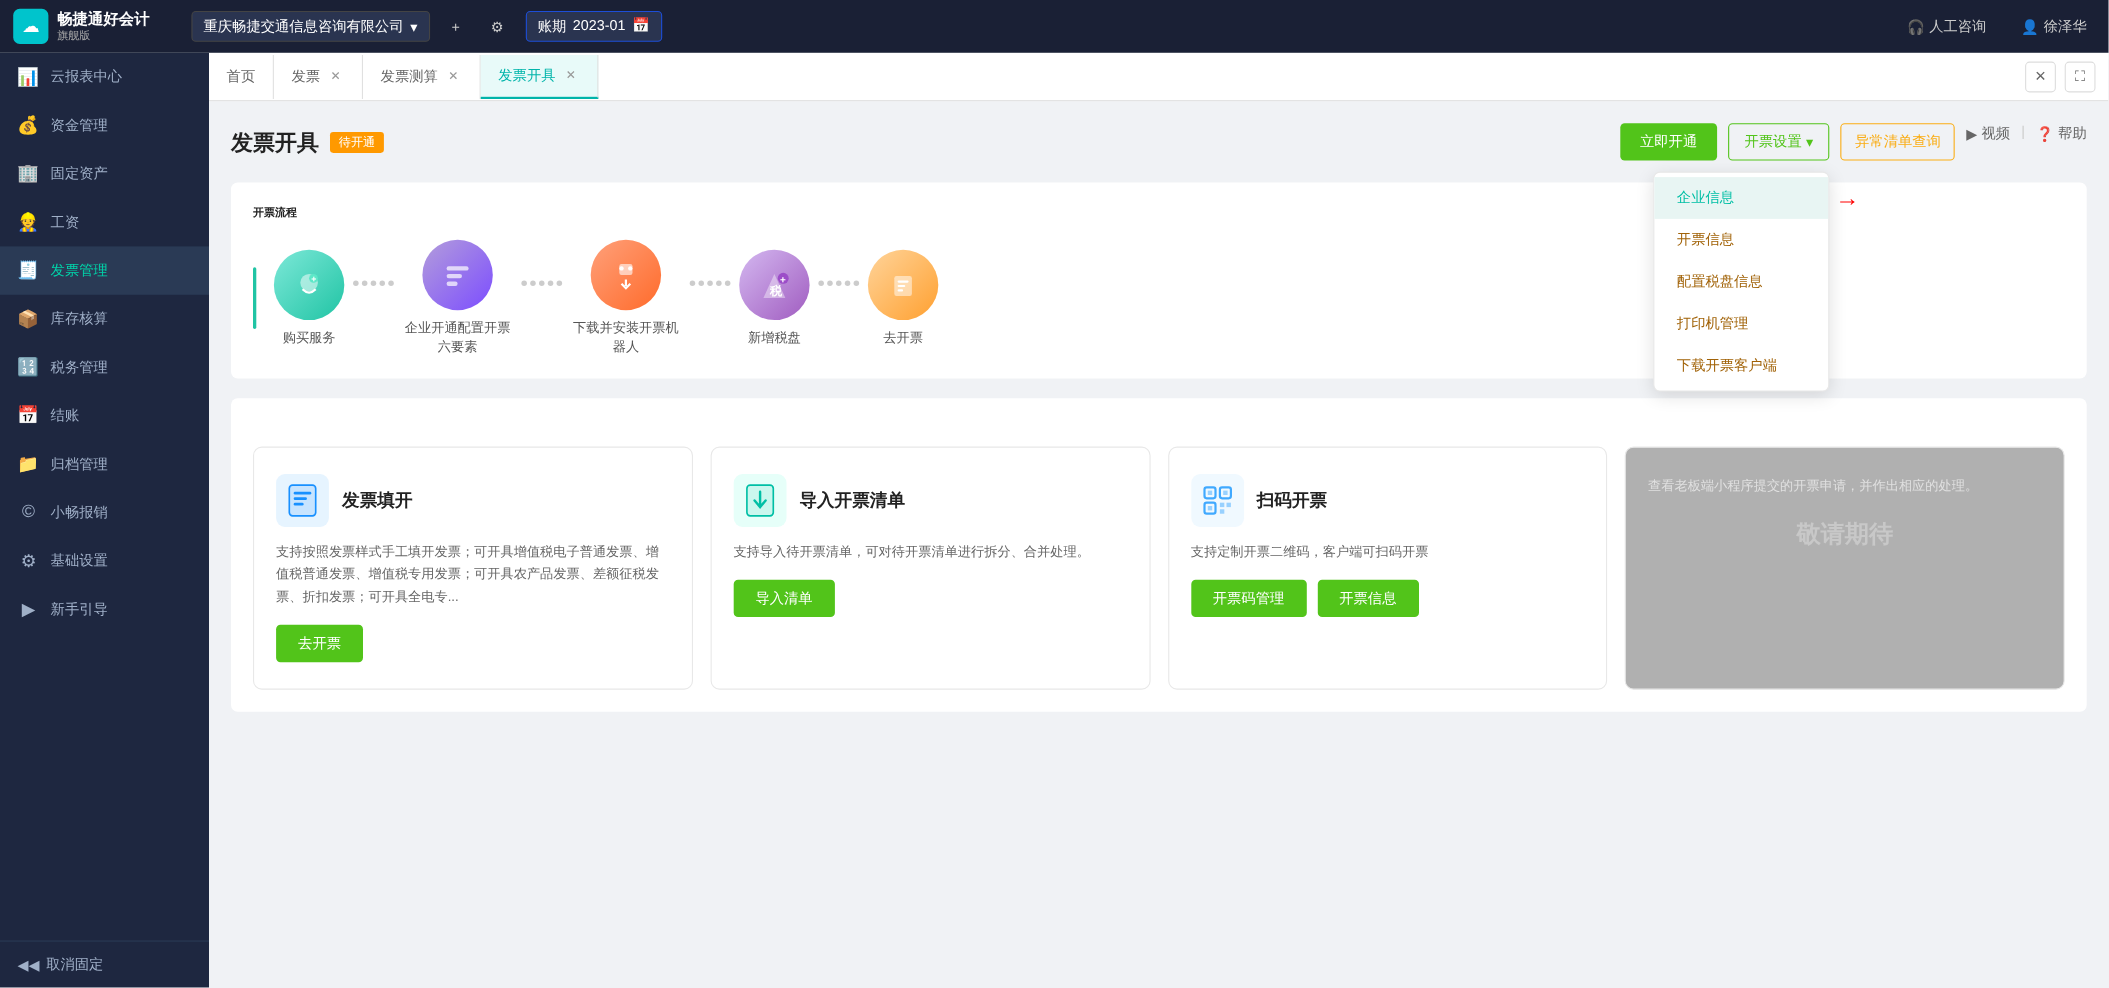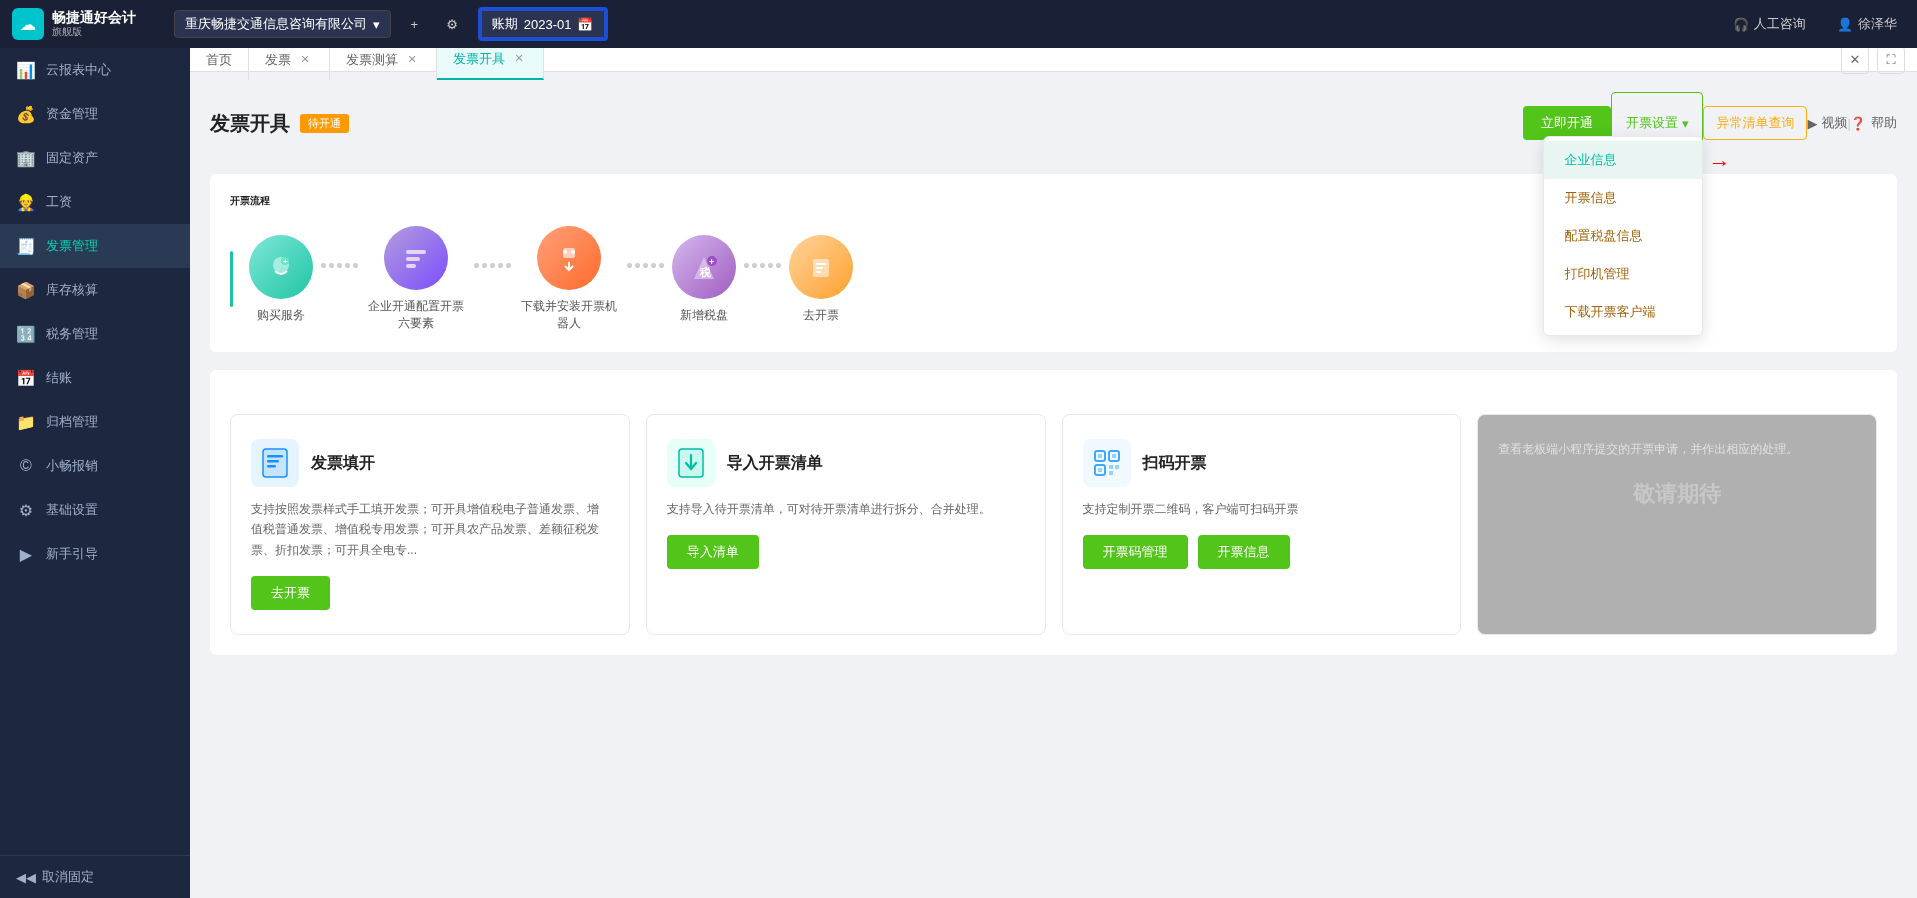--- a/index.html
+++ b/index.html
@@ -4,55 +4,55 @@
   <style>
     * { box-sizing: border-box; margin: 0; padding: 0; }
     body { font-family: 'Microsoft YaHei', '微软雅黑', sans-serif; font-size: 13px; background: #f0f2f5; color: #333; overflow: hidden; }
 
     
     .app-container { display: flex; flex-direction: column; height: 898px; width: 1917px; }
     .top-bar { display: flex; align-items: center; height: 48px; background: #1a2035; padding: 0 12px; gap: 12px; flex-shrink: 0; }
     .main-area { display: flex; flex: 1; overflow: hidden; }
     .sidebar { width: 190px; background: #1e2740; display: flex; flex-direction: column; flex-shrink: 0; overflow-y: auto; }
     .content-area { flex: 1; display: flex; flex-direction: column; overflow: hidden; background: #f0f2f5; }
-    .tab-bar { display: flex; align-items: center; background: #fff; height: 24px; border-bottom: 1px solid #e0e0e0; padding: 0 0 0 0; flex-shrink: 0; }
+    .tab-bar { display: flex; align-items: center; background: #fff; height: 44px; border-bottom: 1px solid #e0e0e0; padding: 0 0 0 0; flex-shrink: 0; }
     .page-content { flex: 1; overflow-y: auto; padding: 20px; position: relative; }
 
     
     .logo-area { display: flex; align-items: center; gap: 8px; min-width: 150px; }
     .logo-icon { width: 32px; height: 32px; background: #00c4cc; border-radius: 6px; display: flex; align-items: center; justify-content: center; color: white; font-size: 16px; }
     .logo-text { color: #fff; font-size: 14px; font-weight: bold; line-height: 1.2; }
     .logo-sub { color: #aaa; font-size: 10px; }
     .company-selector { display: flex; align-items: center; gap: 6px; color: #fff; padding: 4px 10px; border-radius: 4px; cursor: pointer; border: 1px solid #444; background: #2a3450; }
     .top-bar-actions { margin-left: auto; display: flex; align-items: center; gap: 16px; color: #ccc; }
     .top-btn { display: flex; align-items: center; gap: 4px; cursor: pointer; color: #ccc; padding: 4px 8px; border-radius: 4px; }
-    .period-badge { display: flex; align-items: center; gap: 6px; color: #fff; padding: 4px 10px; background: #2a3450; border-radius: 4px; border: 4px solid #1d4ed8; cursor: pointer; }
+    .period-badge { display: flex; gap: 6px; color: #fff; padding: 4px 10px; background: #2a3450; border-radius: 4px; border: 1px solid #1d4ed8; cursor: pointer; }
 
     
     .sidebar-item { display: flex; align-items: center; gap: 10px; padding: 12px 16px; color: #a0b0c8; cursor: pointer; transition: background 0.2s; }
     .sidebar-item.active { background: #2a3a55; color: #00d4aa; }
     .sidebar-item .icon { width: 20px; height: 20px; display: flex; align-items: center; justify-content: center; font-size: 16px; flex-shrink: 0; }
     .sidebar-item .label { font-size: 13px; }
     .sidebar-footer { padding: 12px 16px; color: #a0b0c8; cursor: pointer; display: flex; align-items: center; gap: 6px; border-top: 1px solid #2a3a55; }
 
     
     .tab { display: flex; align-items: center; gap: 6px; padding: 0 16px; height: 40px; cursor: pointer; font-size: 13px; color: #666; border-right: 1px solid #e0e0e0; }
     .tab.active { color: #00b4aa; background: #e8faf9; border-bottom: 2px solid #00b4aa; }
     .tab-close-btn { display: flex; align-items: center; justify-content: center; width: 16px; height: 16px; border-radius: 50%; cursor: pointer; color: #999; font-size: 11px; }
     .tab-extras { margin-left: auto; display: flex; align-items: center; gap: 8px; padding-right: 12px; }
     .tab-extra-btn { width: 28px; height: 28px; display: flex; align-items: center; justify-content: center; cursor: pointer; color: #666; border: 1px solid #ddd; border-radius: 4px; }
 
     
     .page-header { display: flex; align-items: center; justify-content: space-between; margin-bottom: 20px; }
     .page-title-row { display: flex; align-items: center; gap: 10px; }
     .page-title { font-size: 20px; font-weight: bold; color: #222; }
     .status-badge { background: #f90; color: #fff; font-size: 11px; padding: 2px 8px; border-radius: 3px; }
-    .header-actions { display: flex; align-items: center; }
+    .header-actions { display: flex; align-items: flex-start; gap: 10px; }
     .btn-green { background: #52c41a; color: #fff; border: none; padding: 8px 18px; border-radius: 4px; cursor: pointer; font-size: 13px; }
-    .btn-outline-green { background: transparent; color: #52c41a; border: 1.5px solid #52c41a; padding: 21px 14px; border-radius: 4px; cursor: pointer; font-size: 13px; display: flex; align-items: center; gap: 4px; }
+    .btn-outline-green { background: transparent; color: #52c41a; border: 1.5px solid #52c41a; padding: 7px 14px; border-radius: 4px; cursor: pointer; font-size: 13px; display: flex; align-items: center; gap: 4px; }
     .btn-outline-yellow { background: transparent; color: #faad14; border: 1.5px solid #faad14; padding: 7px 12px; border-radius: 4px; cursor: pointer; font-size: 13px; }
     .btn-text { background: transparent; border: none; cursor: pointer; font-size: 13px; color: #666; display: flex; align-items: center; gap: 4px; }
 
     
     .section { background: #fff; border-radius: 6px; padding: 20px; margin-bottom: 18px; }
     .section-title { font-size: 10px; font-weight: bold; color: #222; margin-bottom: 18px; }
 
     
     .flow-steps { display: flex; align-items: center; gap: 0; }
     .flow-step { display: flex; flex-direction: column; align-items: center; gap: 8px; }

